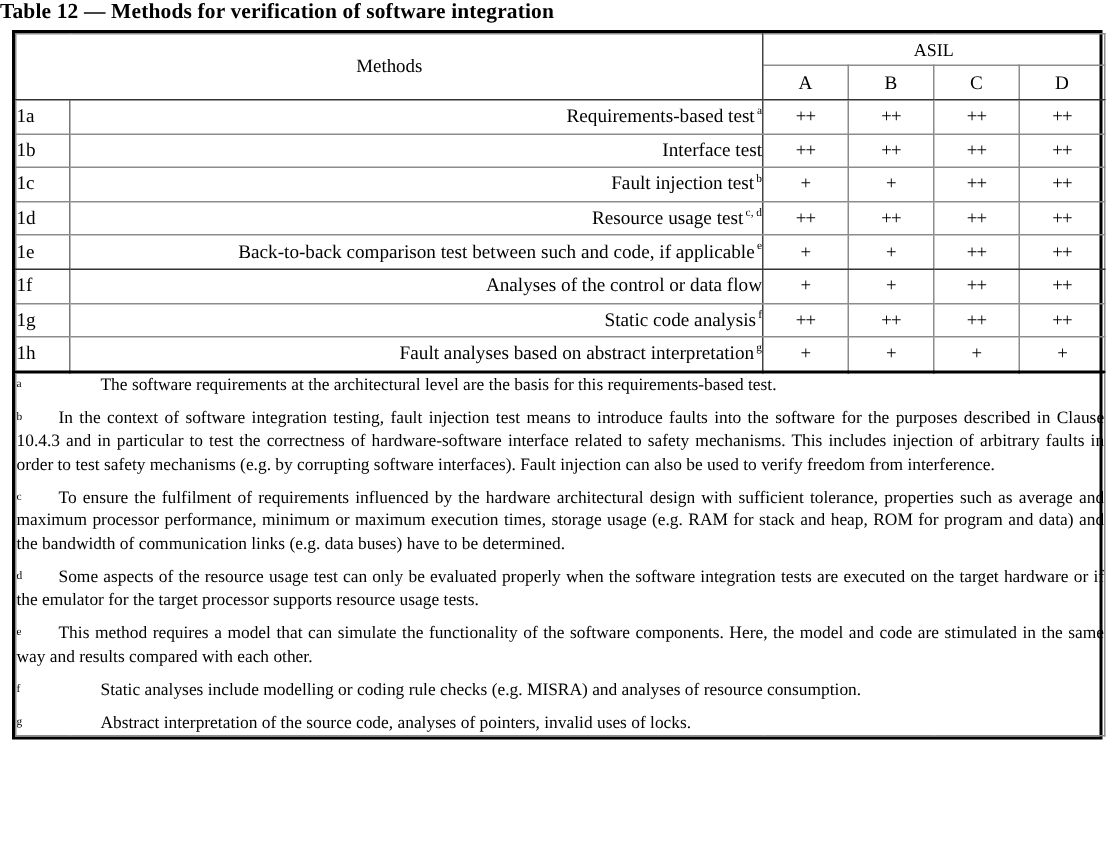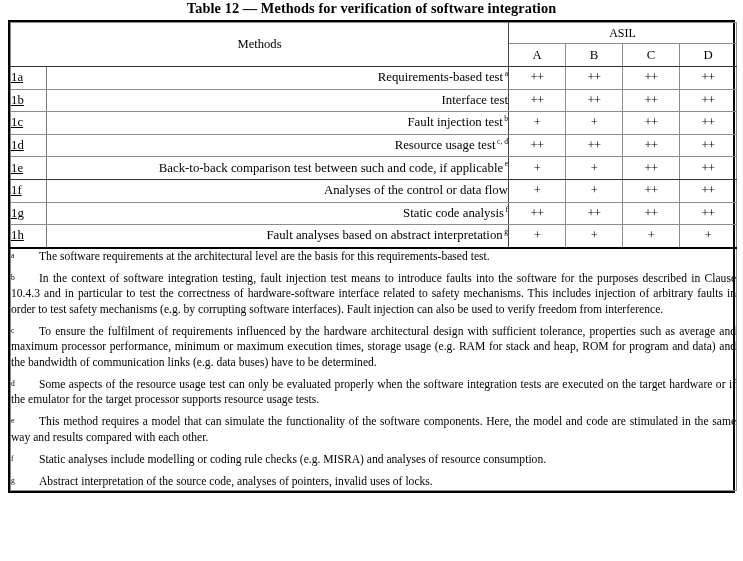--- a/index.html
+++ b/index.html
@@ -16,21 +16,21 @@
   }
 
   .page {
     position: relative;
     width: 743px;
     height: 561px;
     box-sizing: border-box;
   }
 
   .table-caption {
-    text-align: center;
+    text-align: left;
     font-weight: bold;
     font-size: 14.3px;
     letter-spacing: 0.1px;
     line-height: 17px;
     padding-top: 0px;
     padding-bottom: 3px;
   }
 
   .table-wrap {
     margin: 0 8px 0 8px;
@@ -78,21 +78,20 @@
 
   .col-id { width: 36px; }
   .col-method { width: 462px; }
   .col-asil { width: 57px; }
 
   .cell-id {
     font-size: 12.8px;
     padding-left: 5px;
     height: 21.6px;
     border-right: 1.2px solid #777 !important;
-    text-decoration: underline;
   }
   .cell-method {
     font-size: 12.8px;
     padding-left: 6px;
     height: 21.6px;
     border-right: 1.6px solid #444 !important;
     white-space: nowrap;
     text-align: right;
   }
   .cell-rating {
@@ -132,21 +131,21 @@
     left: 0px;
     top: -1px;
     font-size: 7.6px;
   }
   .note .body {
     display: block;
     text-indent: 28px;
     text-align: justify;
     text-align-last: left;
   }
-  .note.short .body { text-align: left; }
+  .note.short .body { text-align: left; margin-left: 28px; }
 </style>
 </head>
 <body>
 
 <div class="page">
 
   <div class="table-caption">Table 12 — Methods for verification of software integration</div>
 
   <div class="table-wrap">
     <table class="main">

